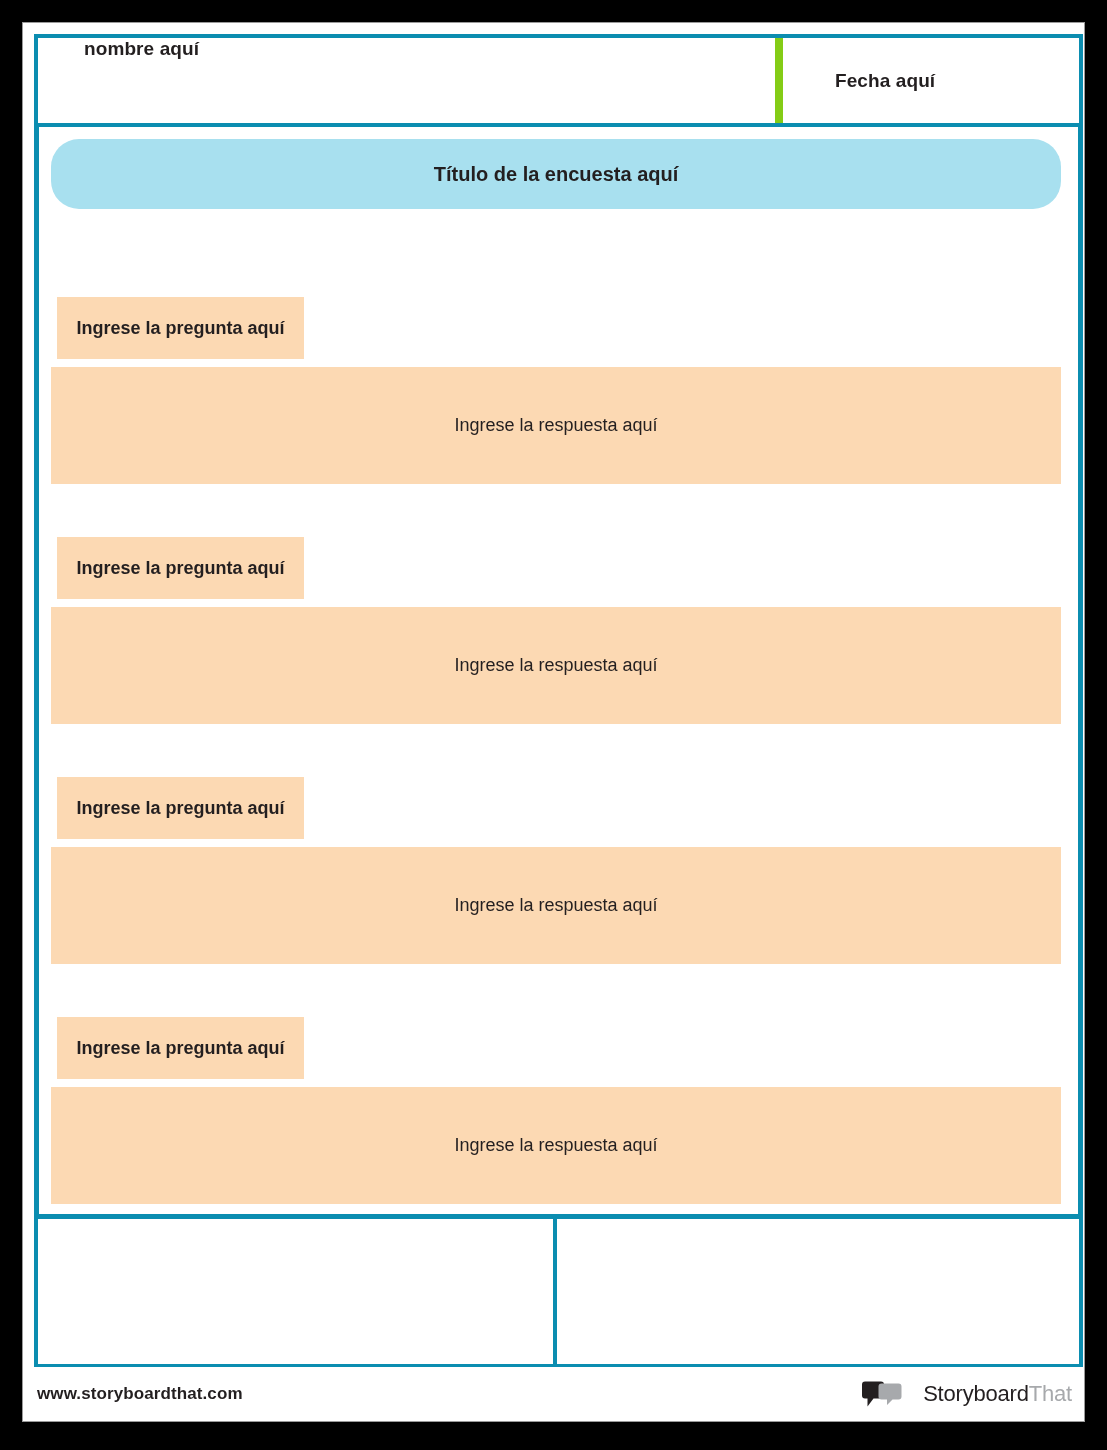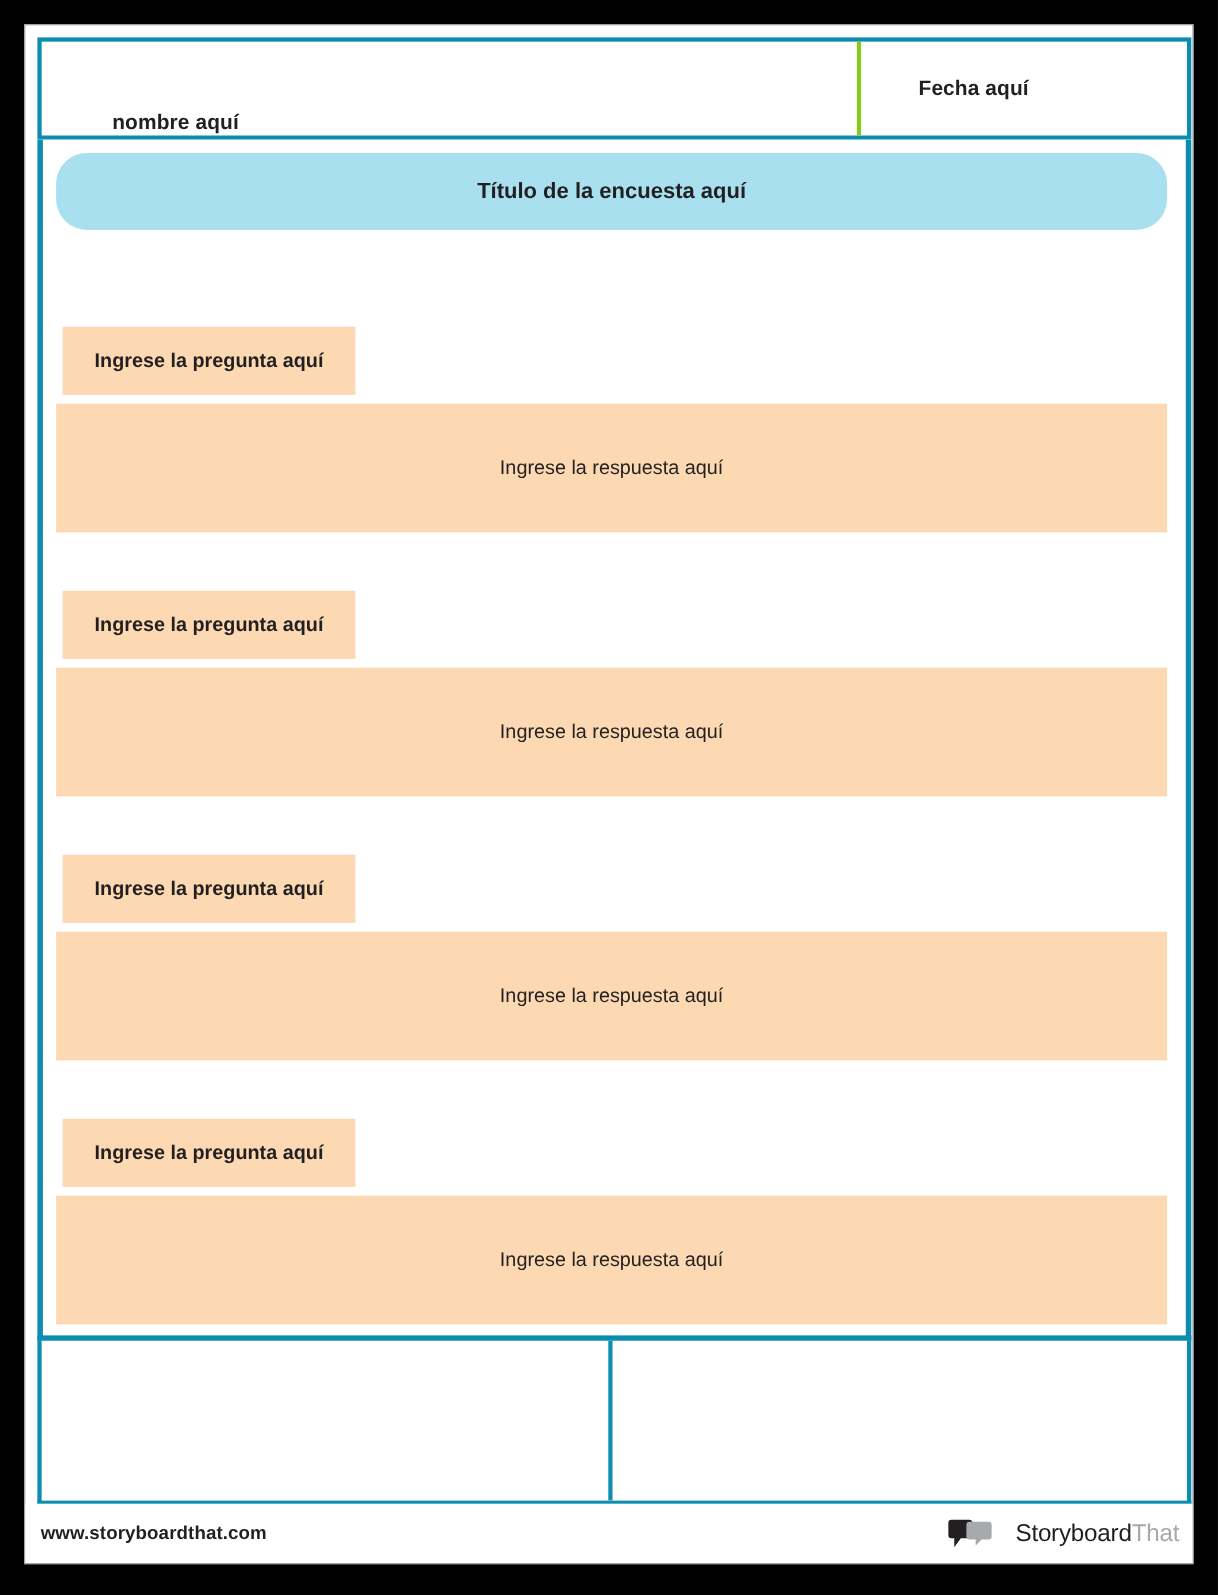--- a/index.html
+++ b/index.html
@@ -38,23 +38,23 @@
     width: 1049px;
     height: 93px;
     display: flex;
     border: 4px solid #0b8db0;
     background: #ffffff;
   }
 
   .name-cell {
     flex: 0 0 745px;
     display: flex;
-    align-items: flex-end;
-    padding-left: 64px;
-    border-right: 4px solid #84cc16;
+    align-items: flex-start;
+    padding-left: 46px;
+    border-right: 8px solid #84cc16;
     background: #ffffff;
   }
 
   .date-cell {
     flex: 1 1 auto;
     display: flex;
     align-items: center;
     padding-left: 52px;
     background: #ffffff;
   }
@@ -104,21 +104,21 @@
     font-weight: bold;
     color: #231f20;
   }
 
   
   .qa-block { position: absolute; left: 0; width: 1010px; }
 
   .question-box {
     position: absolute;
     left: 6px;
-    width: 266px;
+    width: 247px;
     height: 62px;
     background: #fcd9b3;
     display: flex;
     align-items: center;
     justify-content: center;
   }
 
   .question-box span {
     font-size: 18px;
     font-weight: bold;

